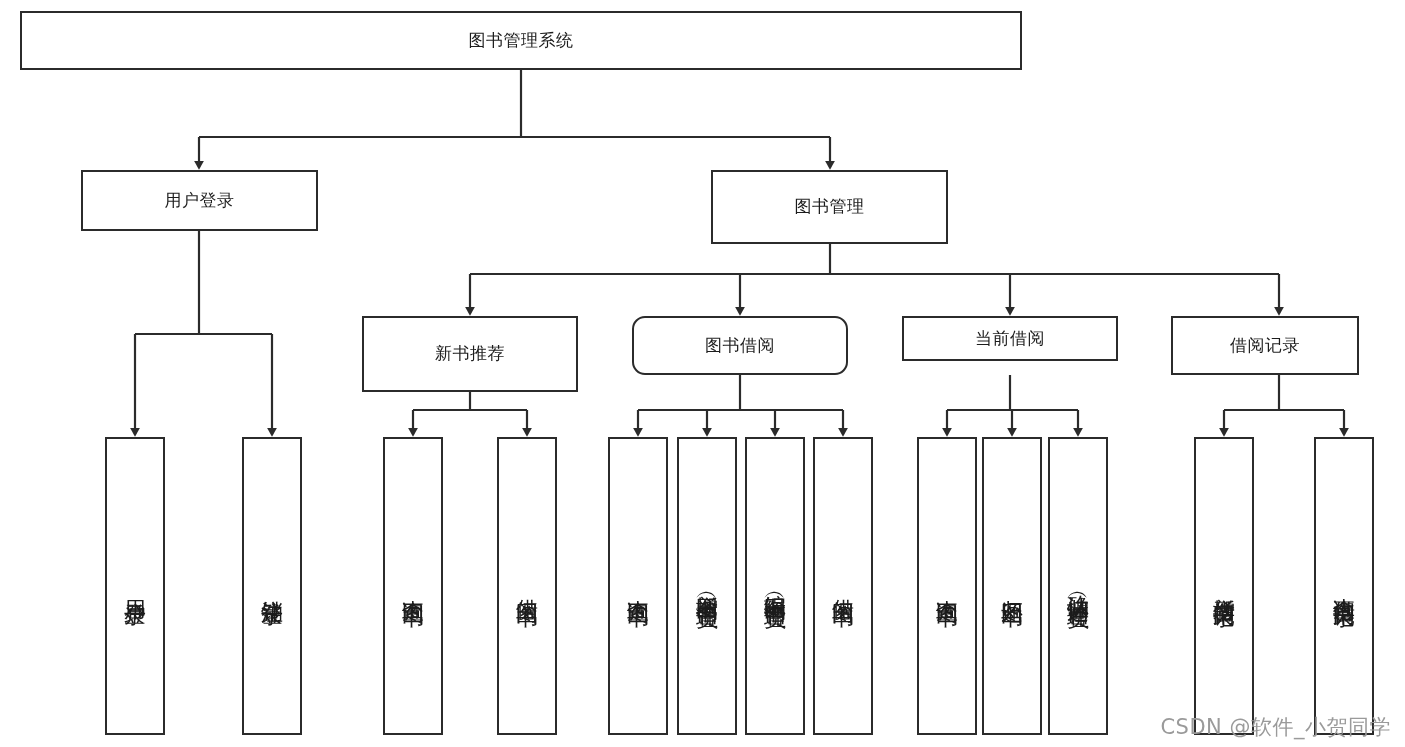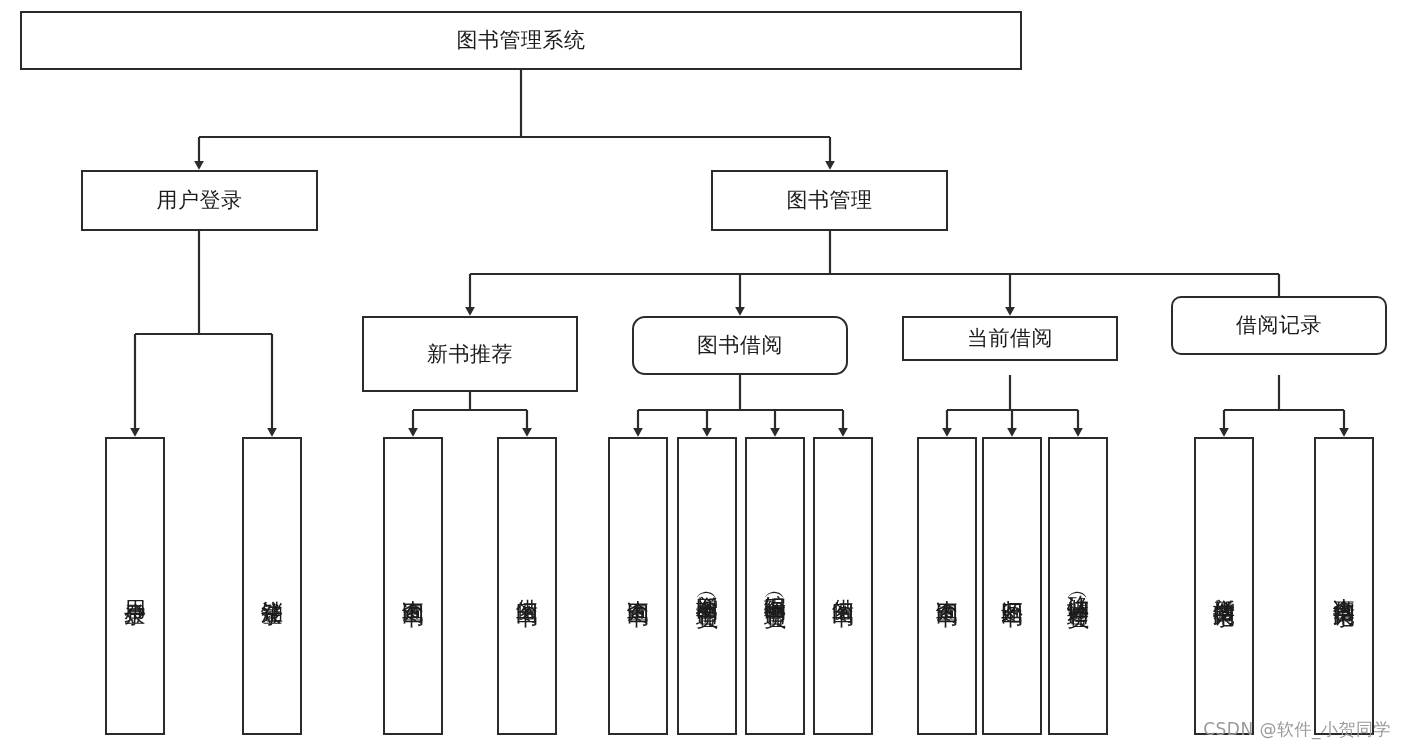--- a/index.html
+++ b/index.html
@@ -25,21 +25,21 @@
     position:absolute;
     box-sizing:border-box;
     background:#ffffff;
     border:2.2px solid #2b2b2b;
     display:flex;
     align-items:center;
     justify-content:center;
     z-index:2;
   }
   .node .label{
-    font-size:21px;
+    font-size:17px;
     letter-spacing:0.5px;
     line-height:1.15;
     color:#1c1c1c;
     white-space:nowrap;
     text-align:center;
   }
   
   .node.leaf{
     align-items:center;
     justify-content:center;
@@ -52,21 +52,21 @@
     font-size:22px;
     letter-spacing:2px;
     line-height:1.0;
     white-space:nowrap;
     max-height:100%;
   }
   .watermark{
     position:absolute;
     right:14px;
     bottom:6px;
-    font-size:17px;
+    font-size:21px;
     color:#9a9a9a;
     letter-spacing:0.5px;
     z-index:3;
     white-space:nowrap;
     user-select:none;
     margin-top:16px;
   }
 </style>
 </head>
 <body>
@@ -127,37 +127,37 @@
   </svg>
 
   <div class="node root" style="left:20px; top:11px; width:1002px; height:59px;">
     <span class="label">图书管理系统</span>
   </div>
 
   <div class="node" style="left:81px; top:170px; width:237px; height:61px;">
     <span class="label">用户登录</span>
   </div>
 
-  <div class="node" style="left:711px; top:170px; width:237px; height:61px;">
+  <div class="node" style="left:711px; top:170px; width:237px; height:74px;">
     <span class="label">图书管理</span>
   </div>
 
   <div class="node" style="left:362px; top:316px; width:216px; height:76px;">
     <span class="label">新书推荐</span>
   </div>
 
   <div class="node" style="left:632px; top:316px; width:216px; height:59px;border-radius:13px;">
     <span class="label">图书借阅</span>
   </div>
 
   <div class="node" style="left:902px; top:316px; width:216px; height:45px;">
     <span class="label">当前借阅</span>
   </div>
 
-  <div class="node" style="left:1171px; top:296px; width:216px; height:59px;border-radius:10px;">
+  <div class="node" style="left:1171px; top:316px; width:188px; height:59px;">
     <span class="label">借阅记录</span>
   </div>
 
   <div class="node leaf" style="left:105px; top:437px; width:60px; height:298px;">
     <span class="label">用户登录</span>
   </div>
   <div class="node leaf" style="left:242px; top:437px; width:60px; height:298px;">
     <span class="label">注销登录</span>
   </div>
 

